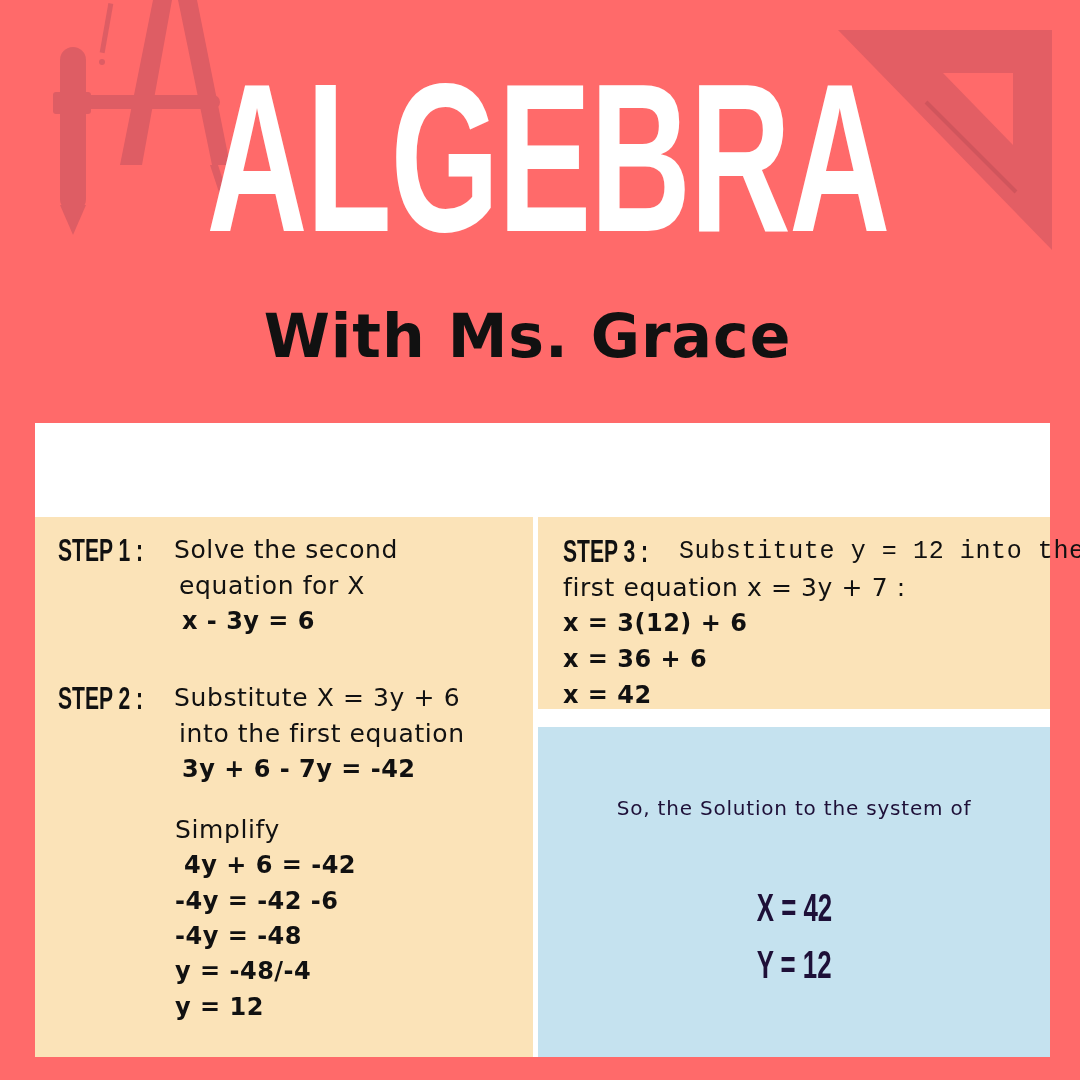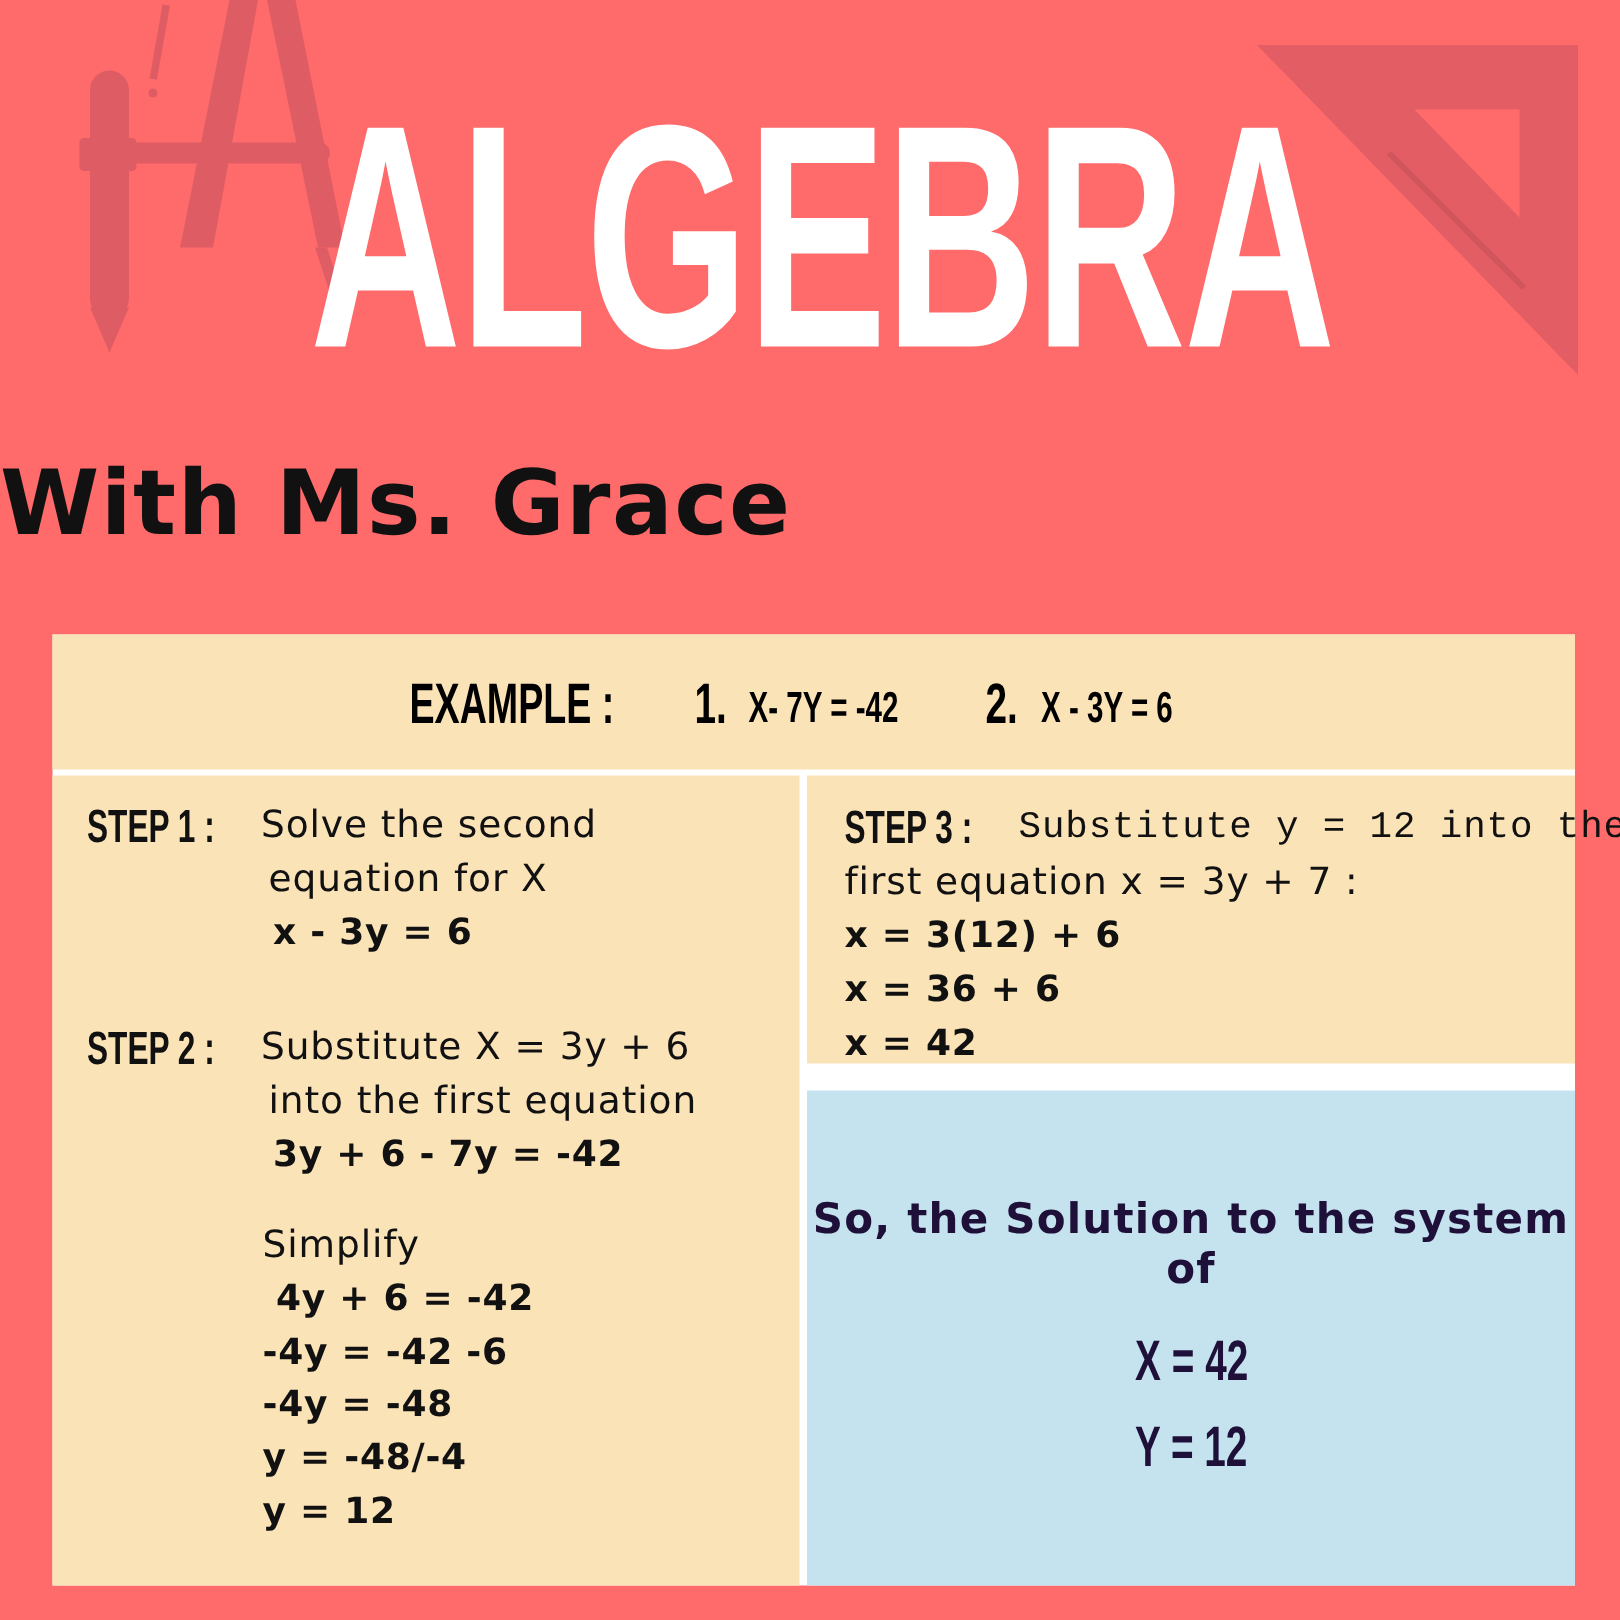--- a/index.html
+++ b/index.html
@@ -9,36 +9,36 @@
     font-family: "DejaVu Sans", sans-serif;
   }
   .deco { position: absolute; }
   .title {
     position: absolute; left: 0; width: 1080px; top: 52px; text-align: center;
     color: #ffffff; font-family: "Liberation Sans", sans-serif; font-weight: bold;
     font-size: 212px; line-height: 212px; letter-spacing: -2px;
     transform: scaleX(0.66); transform-origin: 563px 0;
   }
   .subtitle {
-    position: absolute; left: 0; width: 1055px; top: 296px; 
+    position: absolute; left: 0; width: 1055px; top: 296px; text-align: center;
     color: #111; font-family: "DejaVu Sans", sans-serif; font-weight: bold;
     font-size: 60px; line-height: 80px; letter-spacing: 1px;
   }
   .panel { position: absolute; left: 35px; top: 423px; width: 1015px; height: 634px; background: #ffffff; }
   .header-row {
     position: absolute; left: 0; top: 0; width: 1015px; height: 90px; background: #FBE3B8;
   }
   .hx { position: absolute; top: 0; font-family: "Liberation Sans", sans-serif; font-weight: bold; white-space: nowrap; transform-origin: 0 0; }
   .left-col { position: absolute; left: 0; top: 94px; width: 498px; height: 540px; background: #FBE3B8; }
   .step3 { position: absolute; left: 503px; top: 94px; width: 512px; height: 192px; background: #FBE3B8; }
   .solution { position: absolute; left: 503px; top: 304px; width: 512px; height: 330px; background: #C5E2EF; }
   .step-label { position: absolute; font-family: "Liberation Sans", sans-serif; font-weight: bold; color: #111; font-size: 31px; transform: scaleX(0.68); transform-origin: 0 0; white-space: nowrap; }
   .txt { position: absolute; color: #111; font-size: 25px; white-space: nowrap; letter-spacing: 0.6px; font-family: "DejaVu Sans", sans-serif; }
   .eq { position: absolute; color: #111; font-size: 24px; font-weight: bold; white-space: nowrap; letter-spacing: 0.5px; font-family: "DejaVu Sans", sans-serif; }
-  .sol-text { position: absolute; left: 0; width: 512px; text-align: center; color: #1E1038; font-weight: bold; font-size: 28px; letter-spacing: 0.8px; font-family: "DejaVu Sans", sans-serif; }
+  .sol-text { position: absolute; left: 0; width: 512px; text-align: center; color: #1E1038; font-weight: normal; font-size: 20px; letter-spacing: 0.8px; font-family: "DejaVu Sans", sans-serif; }
   .sol-val { position: absolute; left: 0; width: 512px; text-align: center; color: #1E1038; }
   .sol-val span { display: inline-block; font-family: "Liberation Sans", sans-serif; font-weight: bold; font-size: 38px; transform: scaleX(0.68); }
 </style>
 </head>
 <body>
 
 <svg class="deco" style="left:50px;top:0;" width="180" height="245" viewBox="0 0 180 245">
   <g fill="#D95B63" opacity="0.85">
     <polygon points="103,0 122,0 92,165 70,165"></polygon>
     <polygon points="128,0 147,0 180,165 162,165"></polygon>
@@ -55,27 +55,20 @@
 <svg class="deco" style="left:838px;top:30px;" width="216" height="222" viewBox="0 0 216 222">
   <path d="M0,0 L214,0 L214,220 Z M105,43 L175,43 L175,115 Z" fill="#D95B63" fill-rule="evenodd" opacity="0.75"></path>
   <line x1="88" y1="72" x2="178" y2="162" stroke="#C95259" stroke-width="4" opacity="0.7"></line>
 </svg>
 
 <div class="title">ALGEBRA</div>
 <div class="subtitle">With Ms. Grace</div>
 
 <div class="panel">
 
-  <div class="header-row">
-    <span class="hx" style="left:238px;top:26px;font-size:38px;transform:scaleX(0.66);">EXAMPLE :</span>
-    <span class="hx" style="left:428px;top:26px;font-size:38px;transform:scaleX(0.68);">1.</span>
-    <span class="hx" style="left:464px;top:33px;font-size:29px;transform:scaleX(0.68);">X- 7Y = -42</span>
-    <span class="hx" style="left:622px;top:26px;font-size:38px;transform:scaleX(0.68);">2.</span>
-    <span class="hx" style="left:659px;top:33px;font-size:29px;transform:scaleX(0.68);">X - 3Y = 6</span>
-  </div>
 
   <div class="left-col">
     <span class="step-label" style="left:23px;top:16px;">STEP 1 :</span>
     <span class="txt" style="left:139px;top:18px;">Solve the second</span>
     <span class="txt" style="left:144px;top:54px;">equation for X</span>
     <span class="eq" style="left:147px;top:90px;">x - 3y = 6</span>
 
     <span class="step-label" style="left:23px;top:164px;">STEP 2 :</span>
     <span class="txt" style="left:139px;top:166px;">Substitute X = 3y + 6</span>
     <span class="txt" style="left:144px;top:202px;">into the first equation</span>

